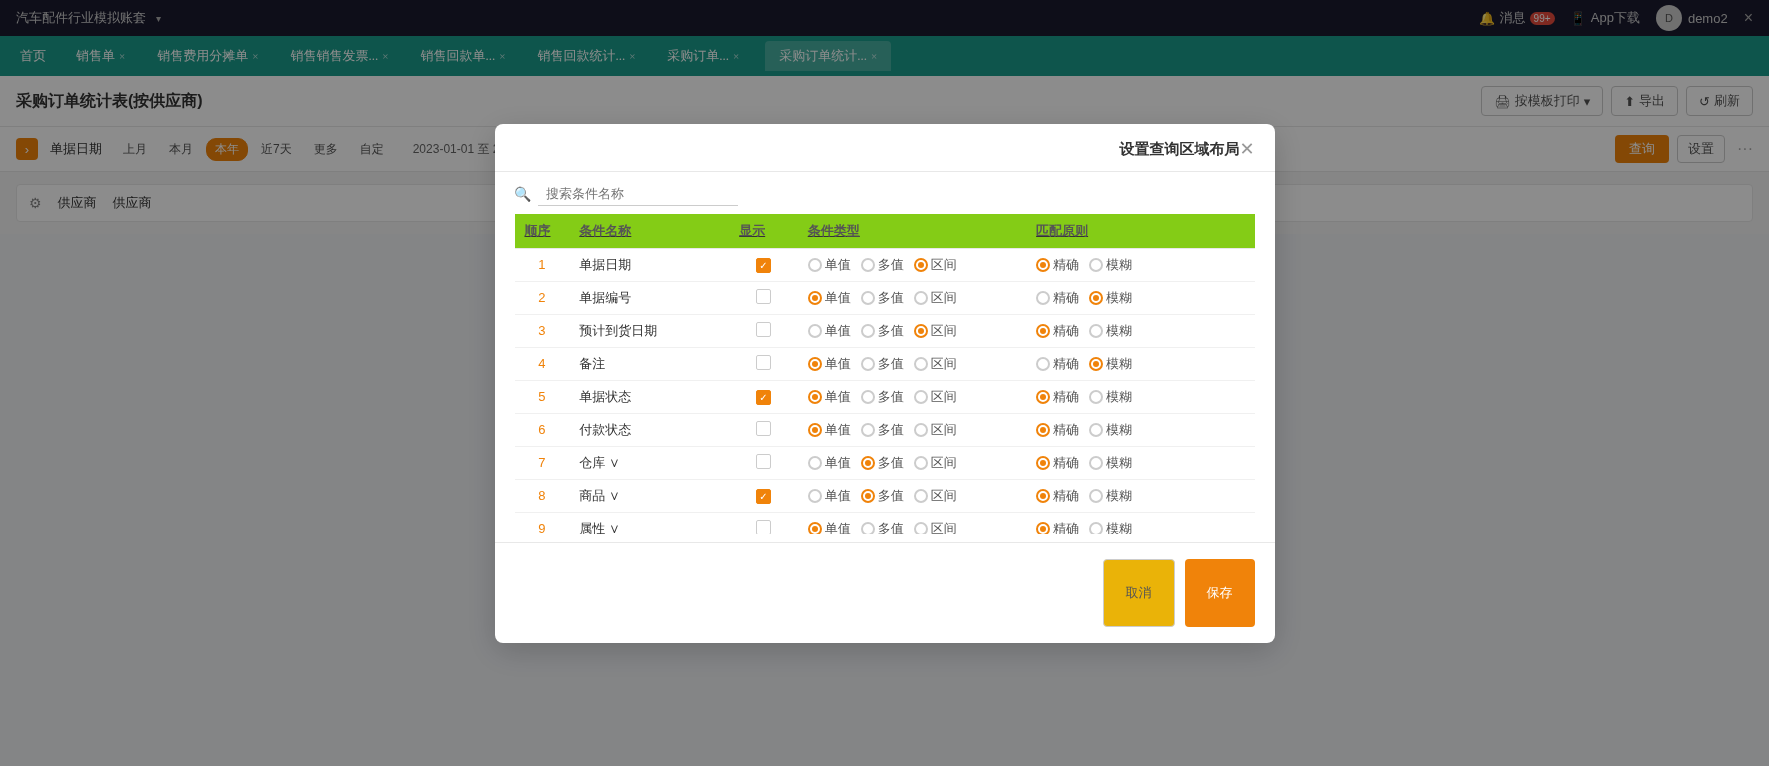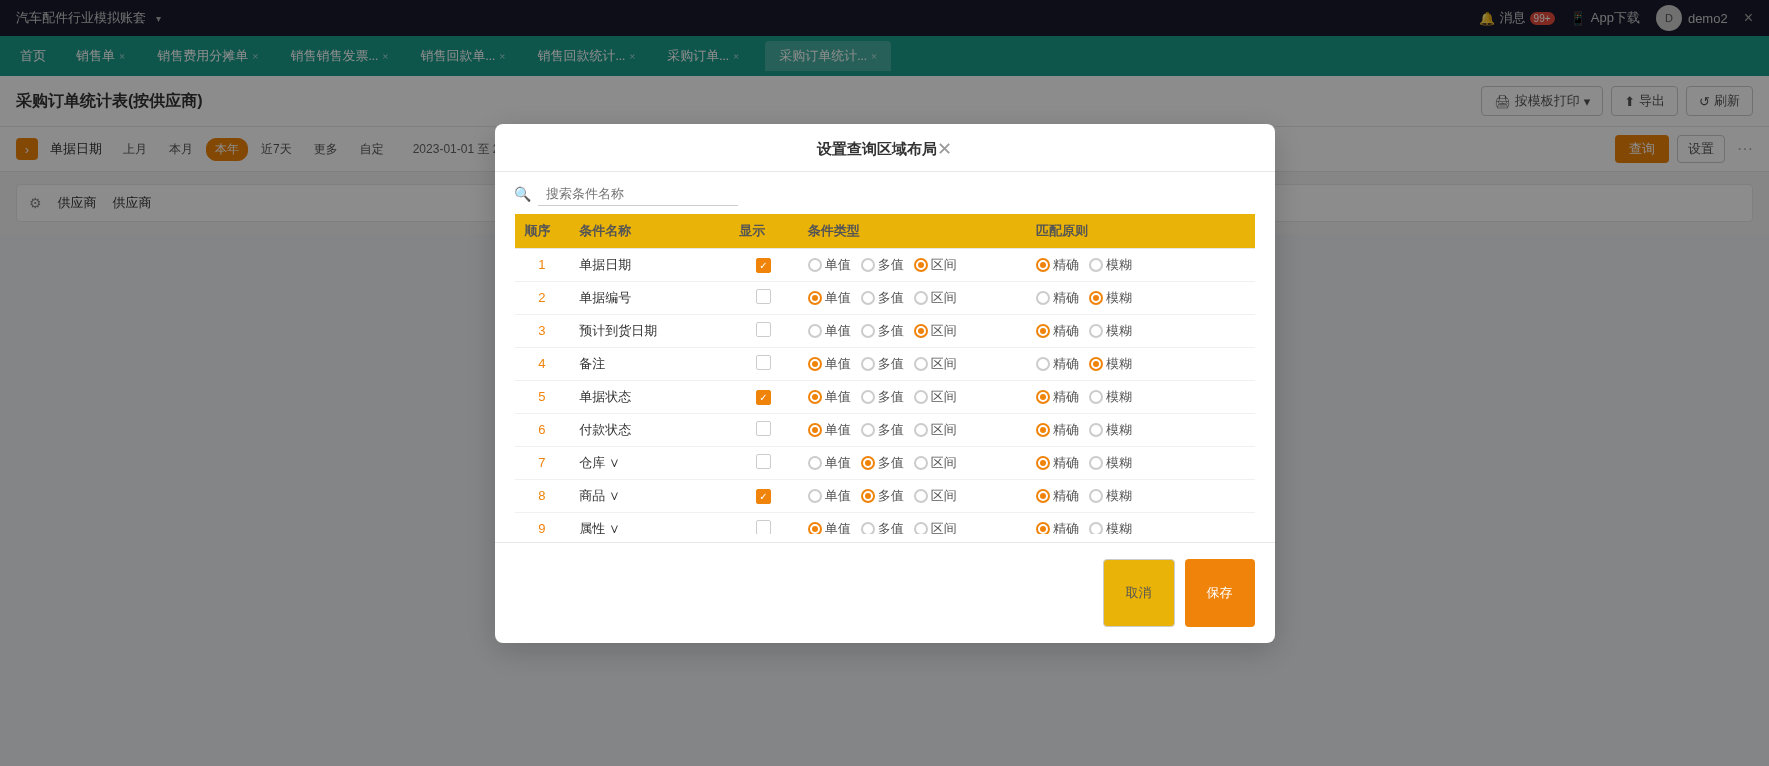--- a/index.html
+++ b/index.html
@@ -112,21 +112,21 @@
       max-height: 680px;
       display: flex;
       flex-direction: column;
       box-shadow: 0 8px 32px rgba(0,0,0,0.18);
     }
     .dialog-header {
       padding: 16px 20px 12px;
       border-bottom: 1px solid #e8e8e8;
       display: flex;
       align-items: center;
-      justify-content: center;
+      justify-content: flex-end;
     }
     .dialog-title { font-size: 15px; font-weight: bold; color: #333; }
     .dialog-close { cursor: pointer; font-size: 18px; color: #999; line-height: 1; border: none; background: none; }
     .dialog-tabs { display: flex; gap: 0; padding: 0 20px; border-bottom: 1px solid #e8e8e8; }
     .dialog-tab {
       padding: 10px 16px;
       font-size: 13px;
       cursor: pointer;
       color: #555;
       border-bottom: 2px solid transparent;
@@ -156,21 +156,22 @@
       overflow: hidden;
       padding: 8px 20px 0;
     }
 
     
     .settings-table {
       width: 100%;
       border-collapse: collapse;
     }
     .settings-table thead tr {
-      background: #eab308;
+      background: #84cc16;
+      text-decoration: underline;
     }
     .settings-table th {
       padding: 8px 10px;
       text-align: left;
       font-size: 13px;
       color: #555;
       font-weight: 600;
       border-bottom: 1px solid #e8e8e8;
     }
     .settings-table td {

